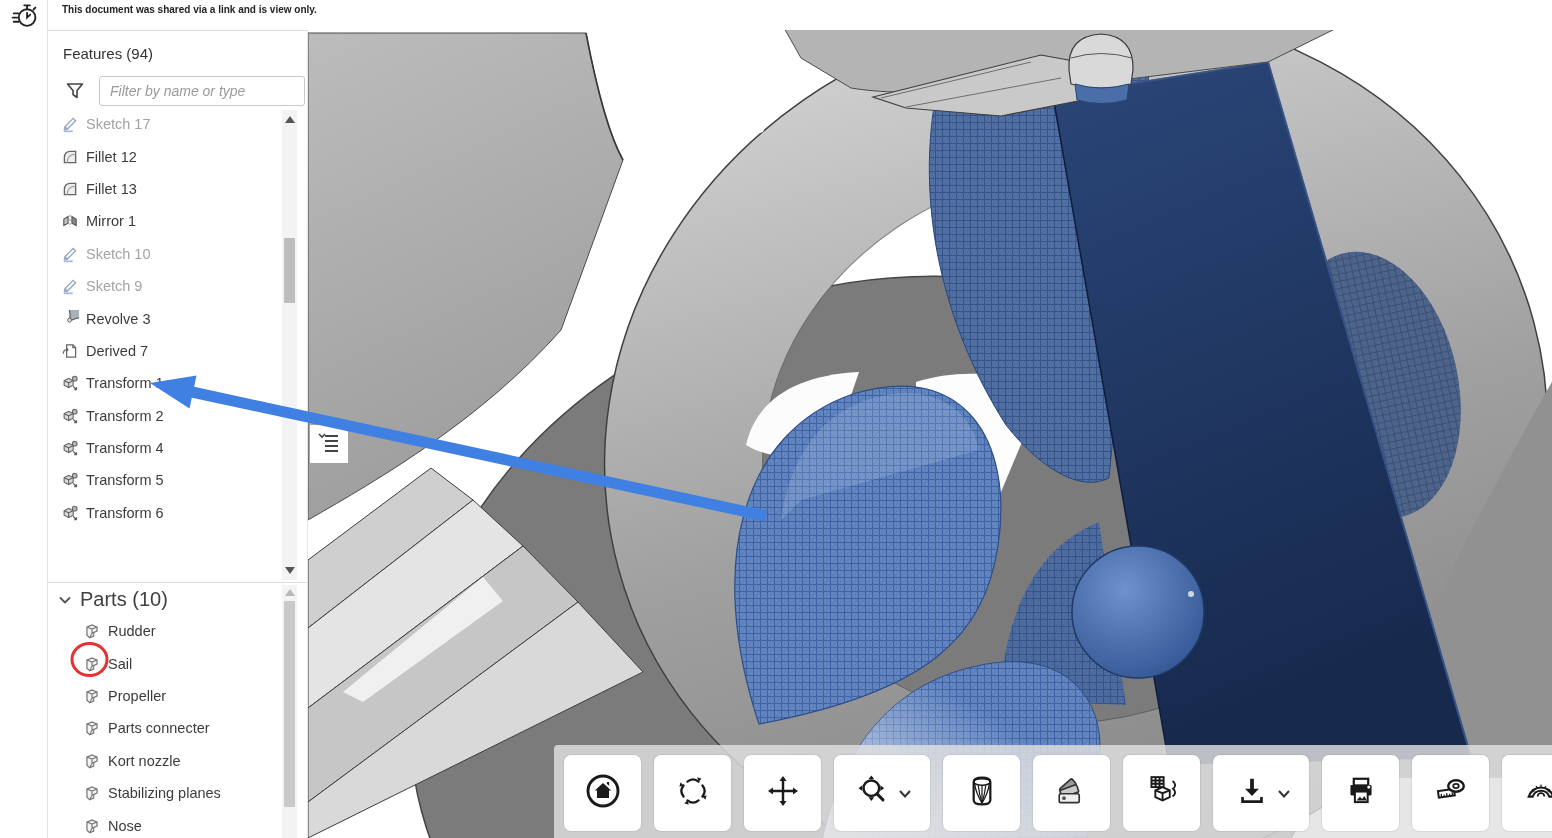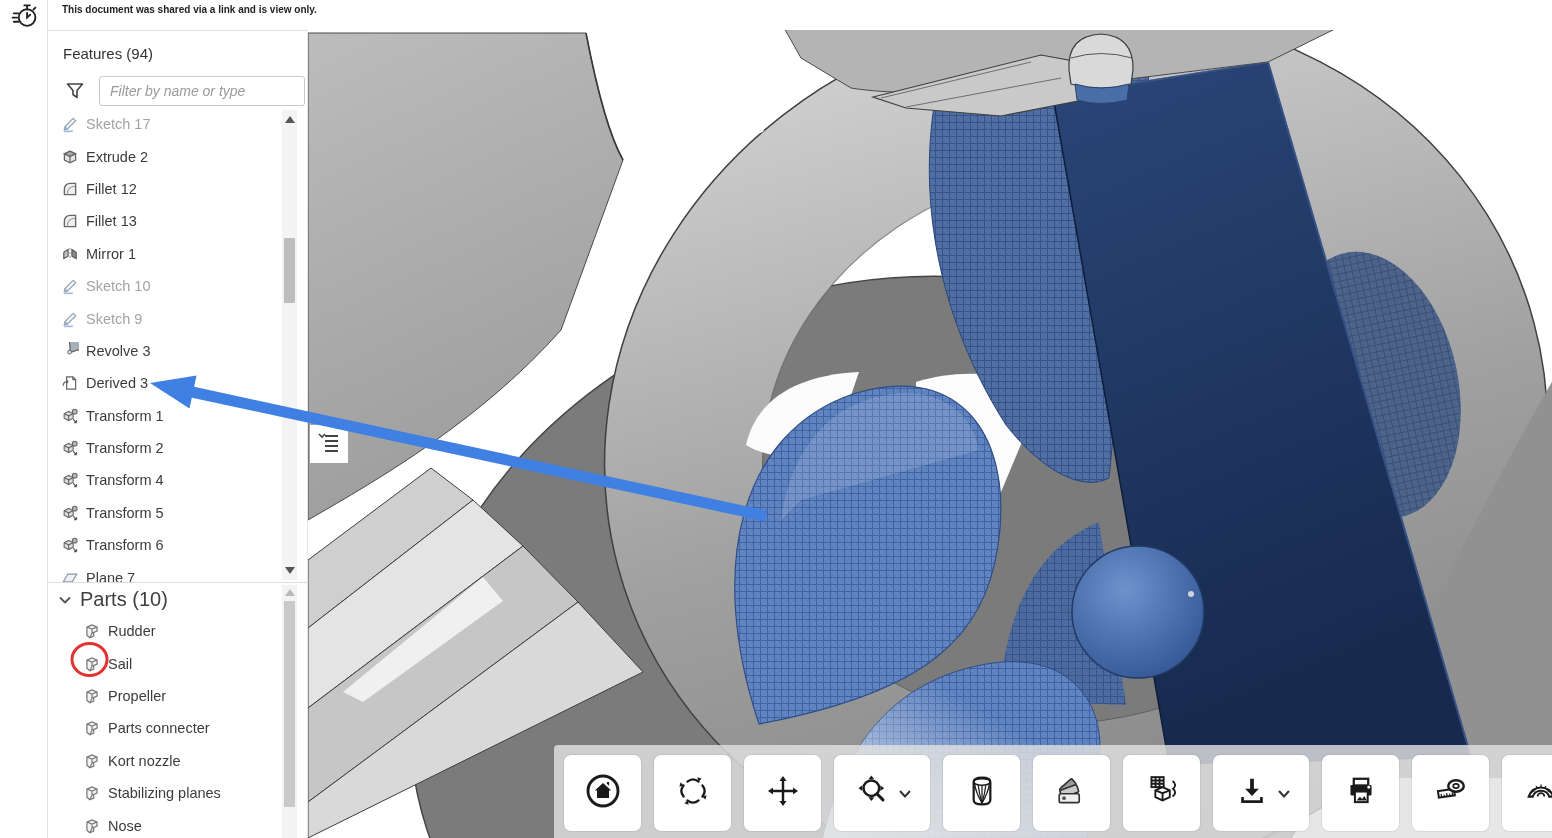--- a/index.html
+++ b/index.html
@@ -89,30 +89,20 @@
           <svg width="18" height="18" viewBox="0 0 16 16">
             <path d="M3.5 10.5 L10.8 3 L13 5.2 L5.7 12.5 Z M3.5 10.5 L3 13 L5.7 12.5" fill="none" stroke="#9aa7b8" stroke-width="1.2"></path>
             <path d="M2.5 14.5 H10.5" stroke="#9db9de" stroke-width="1.5"></path>
           </svg>
         </span>
         <span class="flabel">Sketch 17</span>
       </div>
       <div class="row">
         <span class="ficon">
           <svg width="18" height="18" viewBox="0 0 16 16">
-            <path d="M3 5.2 L8 2.8 L13 5.2 L13 10.8 L8 13.2 L3 10.8 Z" fill="#e4e4e4" stroke="#666" stroke-width="1.1"></path>
-            <path d="M3 5.2 L8 7.4 L13 5.2 M8 7.4 V13.2" fill="none" stroke="#666" stroke-width="1.1"></path>
-            <path d="M3 5.2 L8 2.8 L13 5.2 L8 7.4 Z" fill="#aaa" stroke="#666" stroke-width="1.1"></path>
-          </svg>
-        </span>
-        <span class="flabel">Extrude 2</span>
-      </div>
-      <div class="row">
-        <span class="ficon">
-          <svg width="18" height="18" viewBox="0 0 16 16">
             <path d="M3 13 L3 8.5 Q3 3 8.5 3 L13 3 L13 13 Z" fill="#efefef" stroke="#666" stroke-width="1.2"></path>
             <path d="M5.5 13 Q5.5 5.5 13 5.5" fill="none" stroke="#999" stroke-width="0.9"></path>
           </svg>
         </span>
         <span class="flabel">Fillet 12</span>
       </div>
       <div class="row">
         <span class="ficon">
           <svg width="18" height="18" viewBox="0 0 16 16">
             <path d="M3 13 L3 8.5 Q3 3 8.5 3 L13 3 L13 13 Z" fill="#efefef" stroke="#666" stroke-width="1.2"></path>
@@ -159,21 +149,21 @@
         <span class="flabel">Revolve 3</span>
       </div>
       <div class="row">
         <span class="ficon">
           <svg width="18" height="18" viewBox="0 0 16 16">
             <path d="M5 2.5 H10.5 L13 5 V13.5 H5 Z" fill="#fff" stroke="#666" stroke-width="1.1"></path>
             <path d="M10.5 2.5 V5 H13" fill="none" stroke="#666" stroke-width="1.1"></path>
             <path d="M2 10.5 C2 7.5 4 6.5 6.5 6.8 M6.5 6.8 L4.8 5.8 M6.5 6.8 L4.9 8.2" fill="none" stroke="#666" stroke-width="1.1"></path>
           </svg>
         </span>
-        <span class="flabel">Derived 3</span>
+        <span class="flabel">Derived 7</span>
       </div>
       <div class="row">
         <span class="ficon">
           <svg width="18" height="18" viewBox="0 0 16 16">
             <path d="M2.8 6 L6.8 4 L10.8 6 L10.8 10 L6.8 12 L2.8 10 Z" fill="#ddd" stroke="#666" stroke-width="1"></path>
             <path d="M2.8 6 L6.8 7.8 L10.8 6 M6.8 7.8 V12" fill="none" stroke="#666" stroke-width="1"></path>
             <circle cx="12.2" cy="4.2" r="2.1" fill="#b5b5b5" stroke="#666" stroke-width="0.9"></circle>
             <path d="M10.8 11 L13.8 14 M13.8 14 L13.8 11.8 M13.8 14 L11.6 14" fill="none" stroke="#555" stroke-width="1.1"></path>
           </svg>
         </span>
@@ -215,28 +205,20 @@
       <div class="row">
         <span class="ficon">
           <svg width="18" height="18" viewBox="0 0 16 16">
             <path d="M2.8 6 L6.8 4 L10.8 6 L10.8 10 L6.8 12 L2.8 10 Z" fill="#ddd" stroke="#666" stroke-width="1"></path>
             <path d="M2.8 6 L6.8 7.8 L10.8 6 M6.8 7.8 V12" fill="none" stroke="#666" stroke-width="1"></path>
             <circle cx="12.2" cy="4.2" r="2.1" fill="#b5b5b5" stroke="#666" stroke-width="0.9"></circle>
             <path d="M10.8 11 L13.8 14 M13.8 14 L13.8 11.8 M13.8 14 L11.6 14" fill="none" stroke="#555" stroke-width="1.1"></path>
           </svg>
         </span>
         <span class="flabel">Transform 6</span>
-      </div>
-      <div class="row">
-        <span class="ficon">
-          <svg width="18" height="18" viewBox="0 0 16 16">
-            <path d="M2 11.5 L6 4.5 H14 L10 11.5 Z" fill="#eef2f7" stroke="#8a96a6" stroke-width="1.1"></path>
-          </svg>
-        </span>
-        <span class="flabel">Plane 7</span>
       </div>
     </div>
 
   <div class="sb-track" id="sb-features">
     <div class="sb-arrow sb-up" style="top:6px"></div>
     <div class="sb-thumb" style="top:128px;height:65px"></div>
     <div class="sb-arrow sb-down" style="bottom:6px"></div>
   </div>
 
   <div id="panel-divider"></div>

